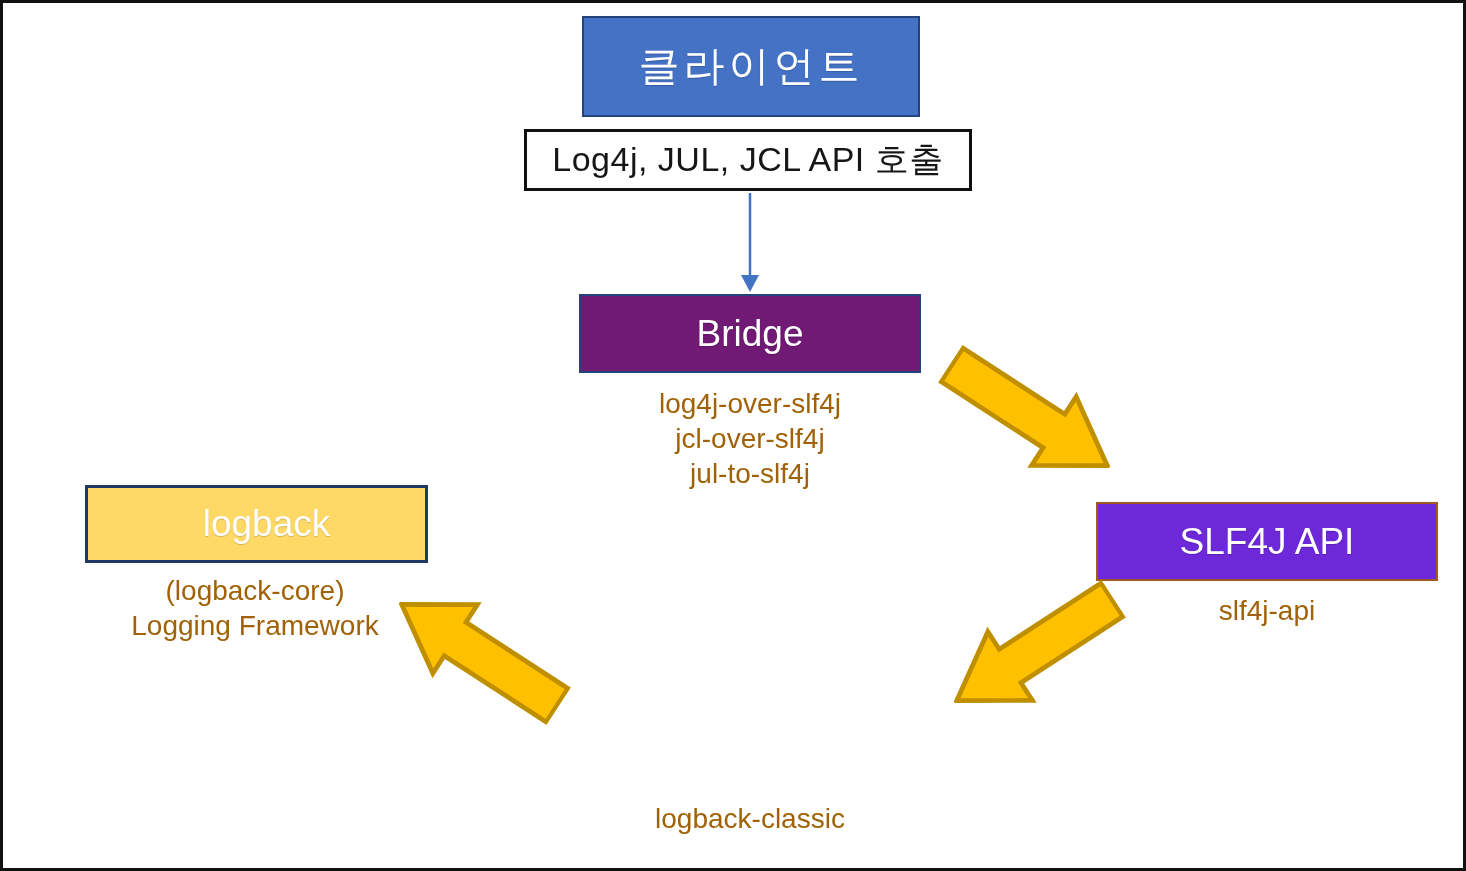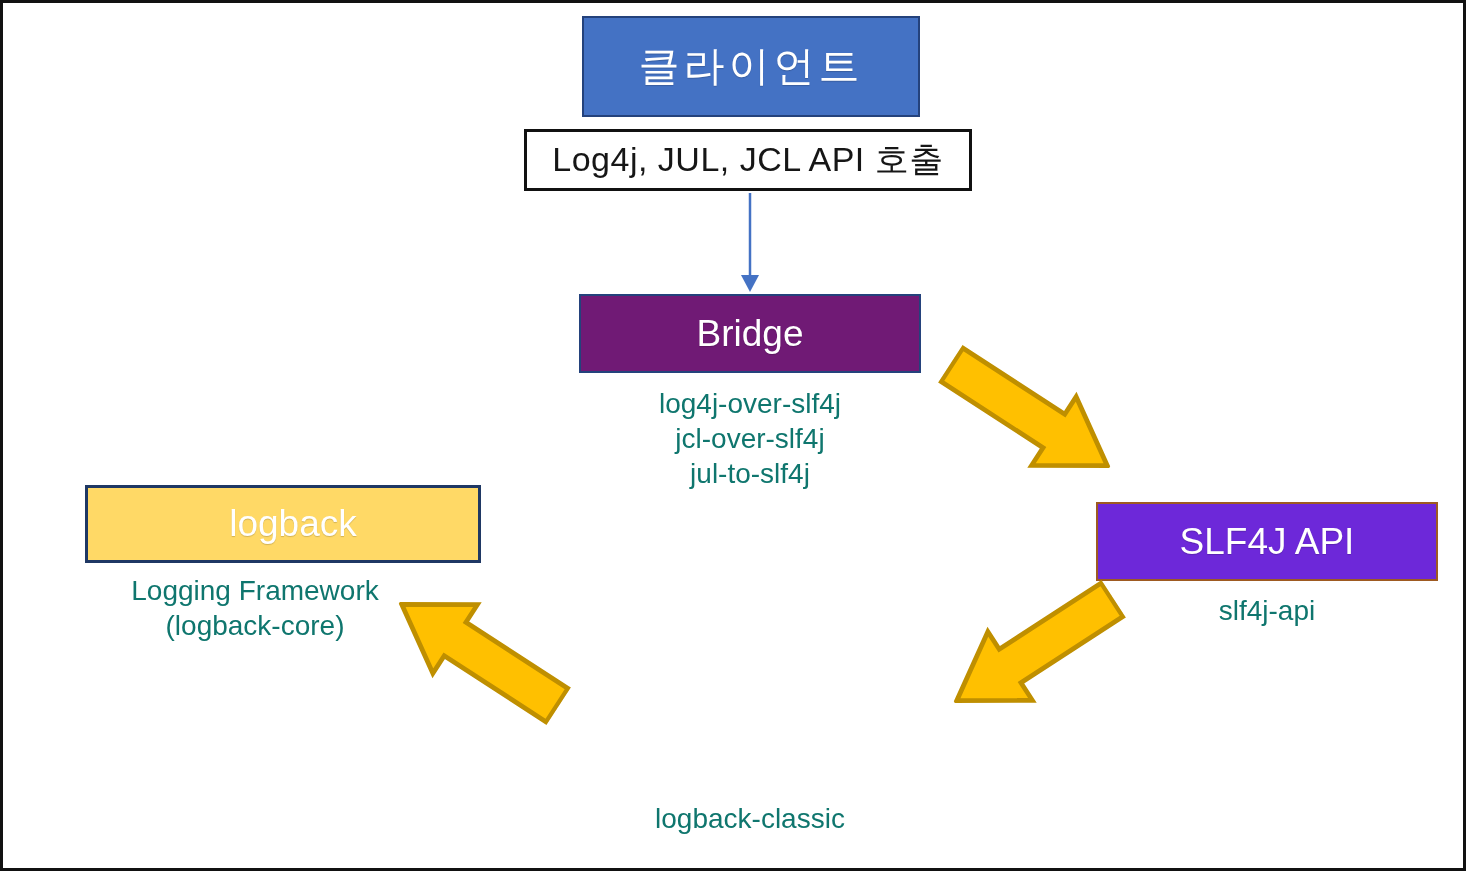--- a/index.html
+++ b/index.html
@@ -40,25 +40,25 @@
     left: 521px; top: 126px; width: 448px; height: 62px;
     border-width: 3px;
     text-align: center;
   }
   .node-apicall .node-label {
     color: #161616; font-size: 34px; text-shadow: none; letter-spacing: 0.5px;
   }
   .node-bridge  { left: 576px; top: 291px; width: 342px; height: 79px; }
   .node-slf4j   { left: 1093px; top: 499px; width: 342px; height: 79px; }
   .node-binding { left: 576px; top: 707px; width: 341px; height: 78px; }
-  .node-logback { left: 82px;  top: 482px; width: 396px; height: 78px; border-width: 3px; padding-left: 20px; }
+  .node-logback { left: 82px;  top: 482px; width: 343px; height: 78px; border-width: 3px; padding-left: 20px; }
   .sublabel {
     position: absolute;
     text-align: center;
-    color: #0f766e;
+    color: #a16207;
     font-size: 28px;
     line-height: 35px;
     white-space: nowrap;
   }
   .sub-bridge  { left: 547px; top: 383px; width: 400px; }
   .sub-slf4j   { left: 1064px; top: 590px; width: 400px; }
   .sub-binding { left: 547px; top: 798px; width: 400px; }
   .sub-logback { left: 52px;  top: 570px; width: 400px; }
   .connector {
     position: absolute;
@@ -116,17 +116,17 @@
   <div class="sublabel sub-binding">logback-classic</div>
 
   <svg class="block-arrow arrow-3" viewBox="0 0 200 100" style="fill: rgb(255, 192, 0); stroke: rgb(191, 143, 0);">
     <polygon points="2,29 130,29 130,7 197,50 130,93 130,71 2,71" stroke-width="5" stroke-linejoin="miter"></polygon>
   </svg>
 
   <div class="node node-logback" style="background-color: rgb(255, 217, 102); border-color: rgb(31, 56, 100);">
     <span class="node-label">logback</span>
   </div>
   <div class="sublabel sub-logback">
+    <div>(logback-core)</div>
     <div>Logging Framework</div>
-    <div>(logback-core)</div>
   </div>
 
 </div>
 
 </body></html>

